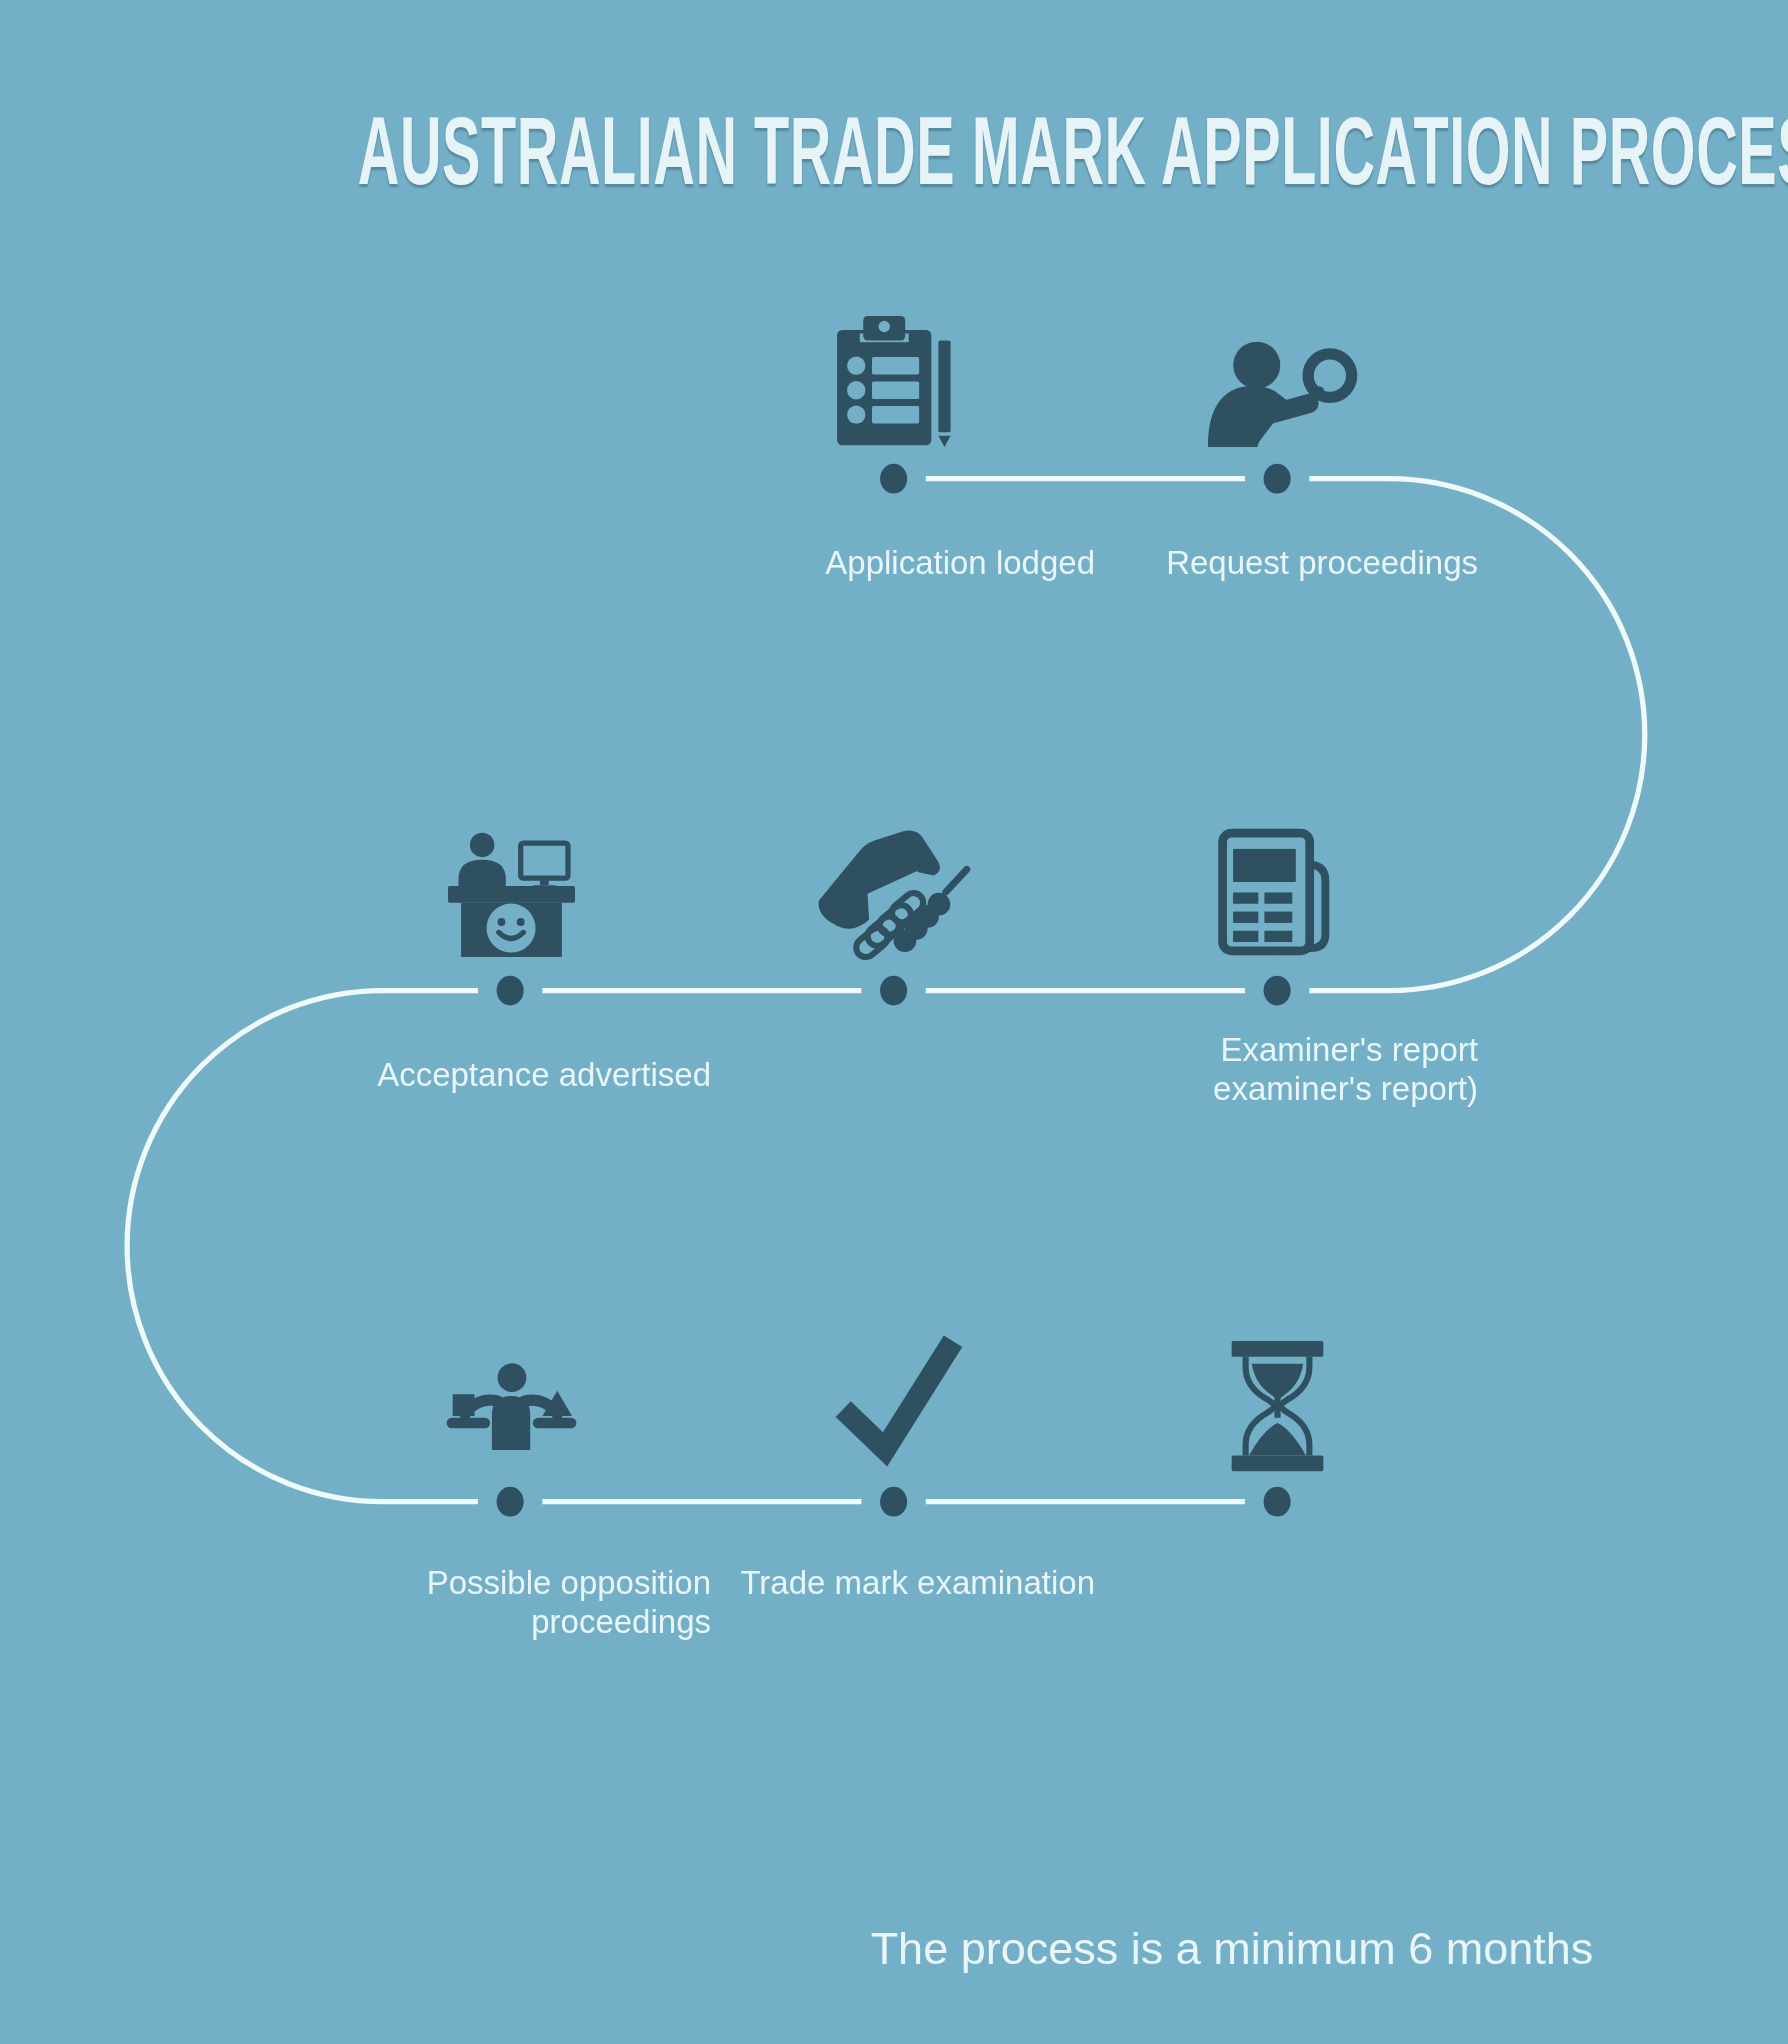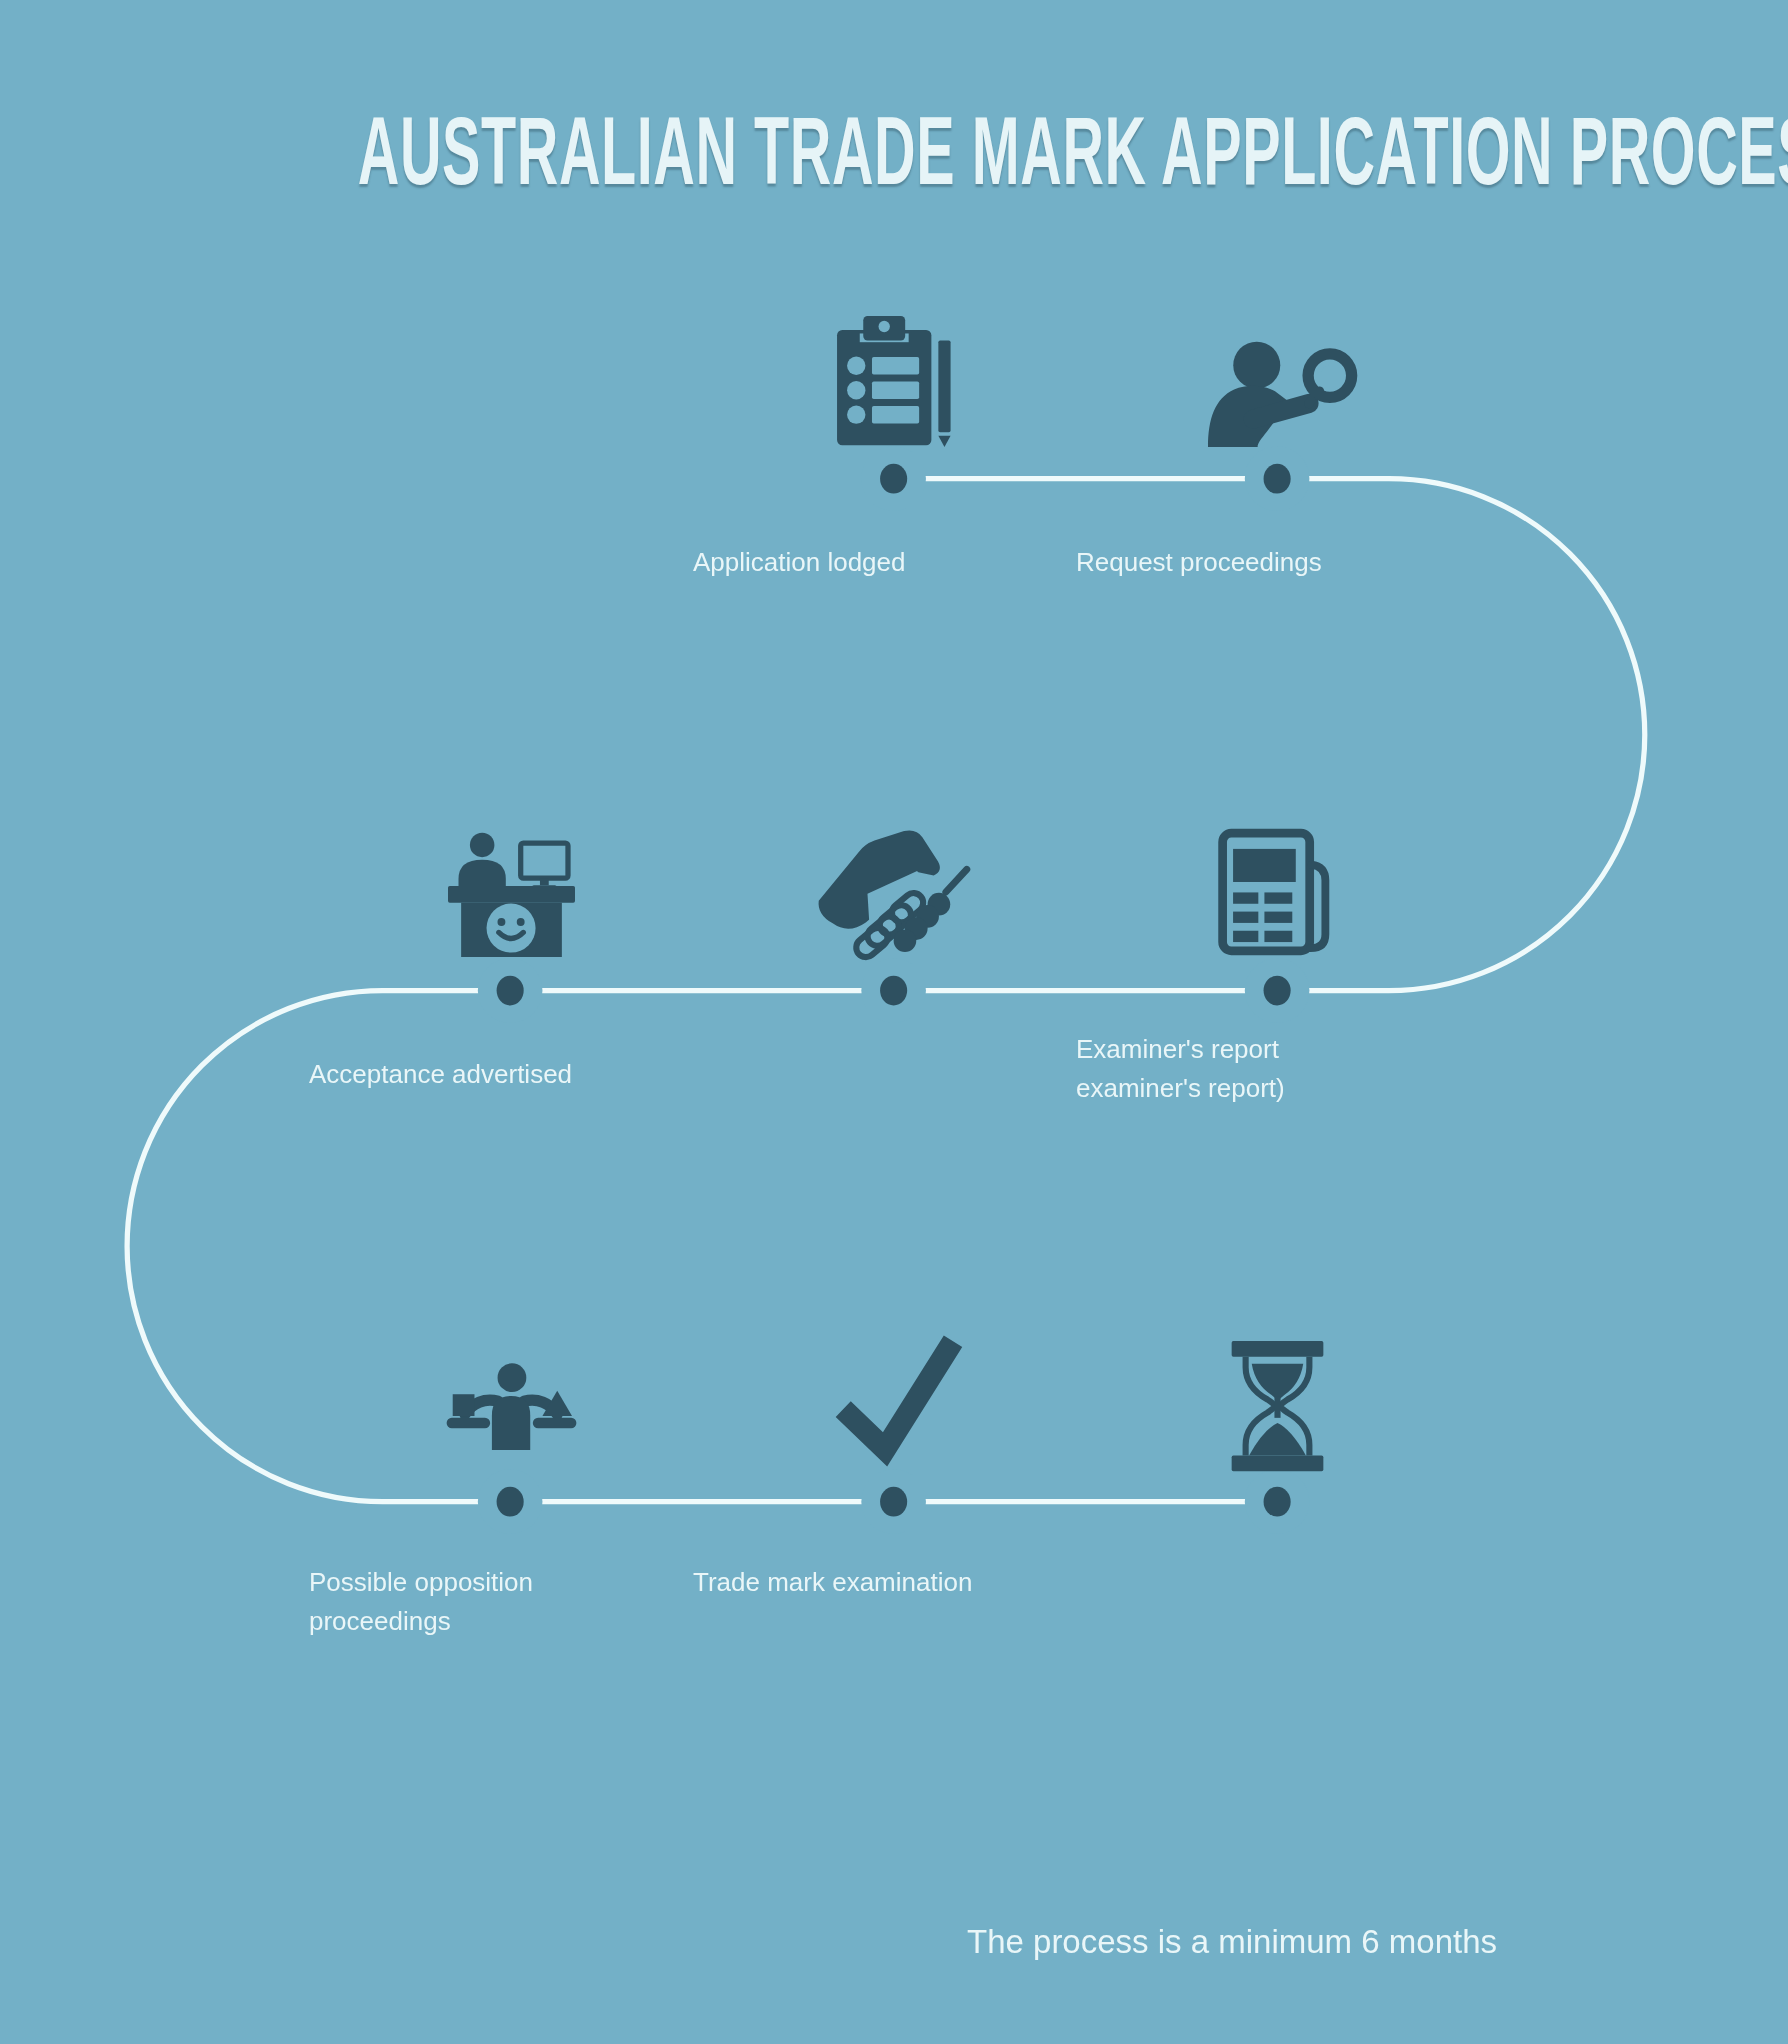--- a/index.html
+++ b/index.html
@@ -36,33 +36,33 @@
   .icon{position:absolute;overflow:visible;}
   .fD{fill:var(--icon);}
   .fB{fill:var(--bg);}
   .sD{stroke:var(--icon);fill:none;}
   .sB{stroke:var(--bg);fill:none;}
   .sW{stroke:var(--line);fill:none;}
   .label{
     position:absolute;
     width:402px;
     transform:translateX(-50%);
-    text-align:left;
+    text-align:right;
     color:var(--text);
-    font-size:26px;
+    font-size:33px;
     line-height:39px;
     font-weight:400;
   }
   .note{
     position:absolute;
     left:1232px;top:1923px;
     transform:translateX(-50%);
     white-space:nowrap;
     color:var(--text);
-    font-size:33px;
+    font-size:45px;
     font-weight:400;
   }
 </style>
 </head>
 <body>
 
 <div class="canvas">
 
   <h1 class="title">AUSTRALIAN TRADE MARK APPLICATION PROCESS</h1>
 

